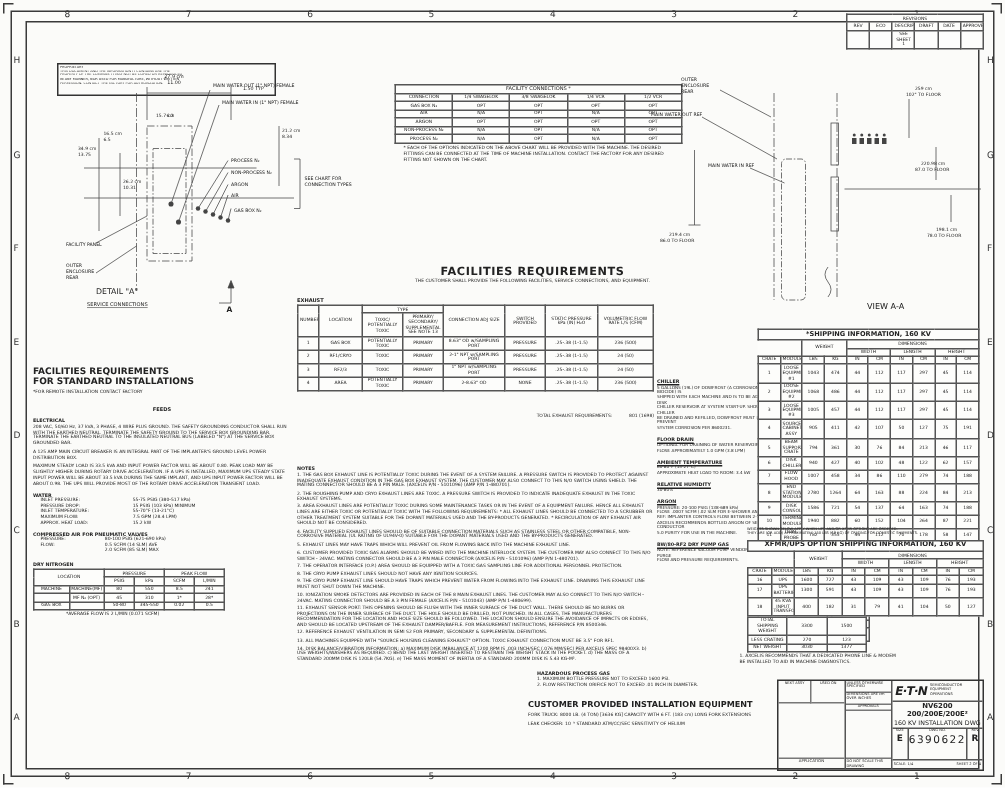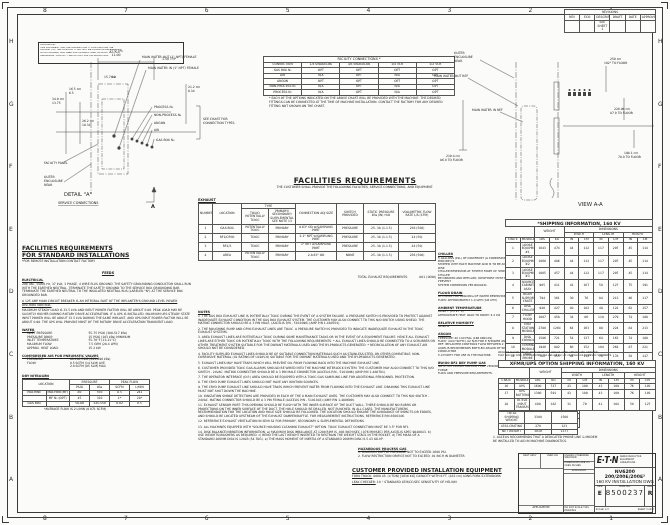--- a/index.html
+++ b/index.html
@@ -12,21 +12,21 @@
   .c-tl{left:2px;top:2px;border-left-width:1px;border-top-width:1px;}
   .c-tr{right:2px;top:2px;border-right-width:1px;border-top-width:1px;}
   .c-bl{left:2px;bottom:2px;border-left-width:1px;border-bottom-width:1px;}
   .c-br{right:2px;bottom:2px;border-right-width:1px;border-bottom-width:1px;}
   .gl{position:absolute;font-size:6px;color:#333;}
   .t{border-collapse:collapse;table-layout:fixed;width:100%;background:#fdfdfb;}
   .t th,.t td{border:0.6px solid #555;font-size:3px;line-height:1.15;padding:0.5px 1px;
       text-align:center;font-weight:normal;overflow:hidden;}
   .spec{border-collapse:collapse;width:100%;}
   .spec td{font-size:3px;line-height:1.2;padding:0 1px;text-align:left;vertical-align:top;}
-  .u{text-decoration:underline;}
+  .u{}
   .tiny{font-size:3px;line-height:1.25;}
   .tiny2{font-size:2.4px;line-height:1.2;}
   .h-big{font-size:7.5px;font-weight:bold;letter-spacing:0.4px;}
   .h-med{font-size:6px;font-weight:bold;}
   .h-sm{font-size:3.6px;font-weight:bold;}
   .note-item{font-size:3px;line-height:1.22;margin-bottom:1.6px;text-align:left;}
   .svc{margin-bottom:3.5px;}
   .svc-h{font-size:3.2px;font-weight:bold;text-decoration:underline;margin-bottom:0.6px;}
   .svc-l{font-size:2.8px;line-height:1.22;}
   .prop-line{font-size:2.3px;line-height:1.15;white-space:nowrap;overflow:hidden;}
@@ -891,21 +891,21 @@
         <div style="font-size:4.6px;font-weight:bold;">NV6200 200/200E/200E²</div>
         <div style="font-size:4.2px;">160 KV INSTALLATION DWG</div>
       </div>
       <div style="display:flex;flex:1;">
         <div style="width:10px;border-right:0.6px solid #555;text-align:center;">
           <div class="tiny2">SIZE</div>
           <div style="font-size:6px;font-weight:bold;">E</div>
         </div>
         <div style="flex:1;border-right:0.6px solid #555;text-align:center;">
           <div class="tiny2">DWG NO.</div>
-          <div style="font-size:7px;letter-spacing:1px;">8500237</div>
+          <div style="font-size:7px;letter-spacing:1px;">6390622</div>
         </div>
         <div style="width:10px;text-align:center;">
           <div class="tiny2">REV</div>
           <div style="font-size:6px;font-weight:bold;">R</div>
         </div>
       </div>
       <div style="display:flex;border-top:0.6px solid #555;height:6px;align-items:center;">
         <div class="tiny2" style="flex:1;padding-left:1px;">SCALE: 1/4</div>
         <div class="tiny2" style="padding-right:1px;">SHEET 2 OF 4</div>
       </div>

